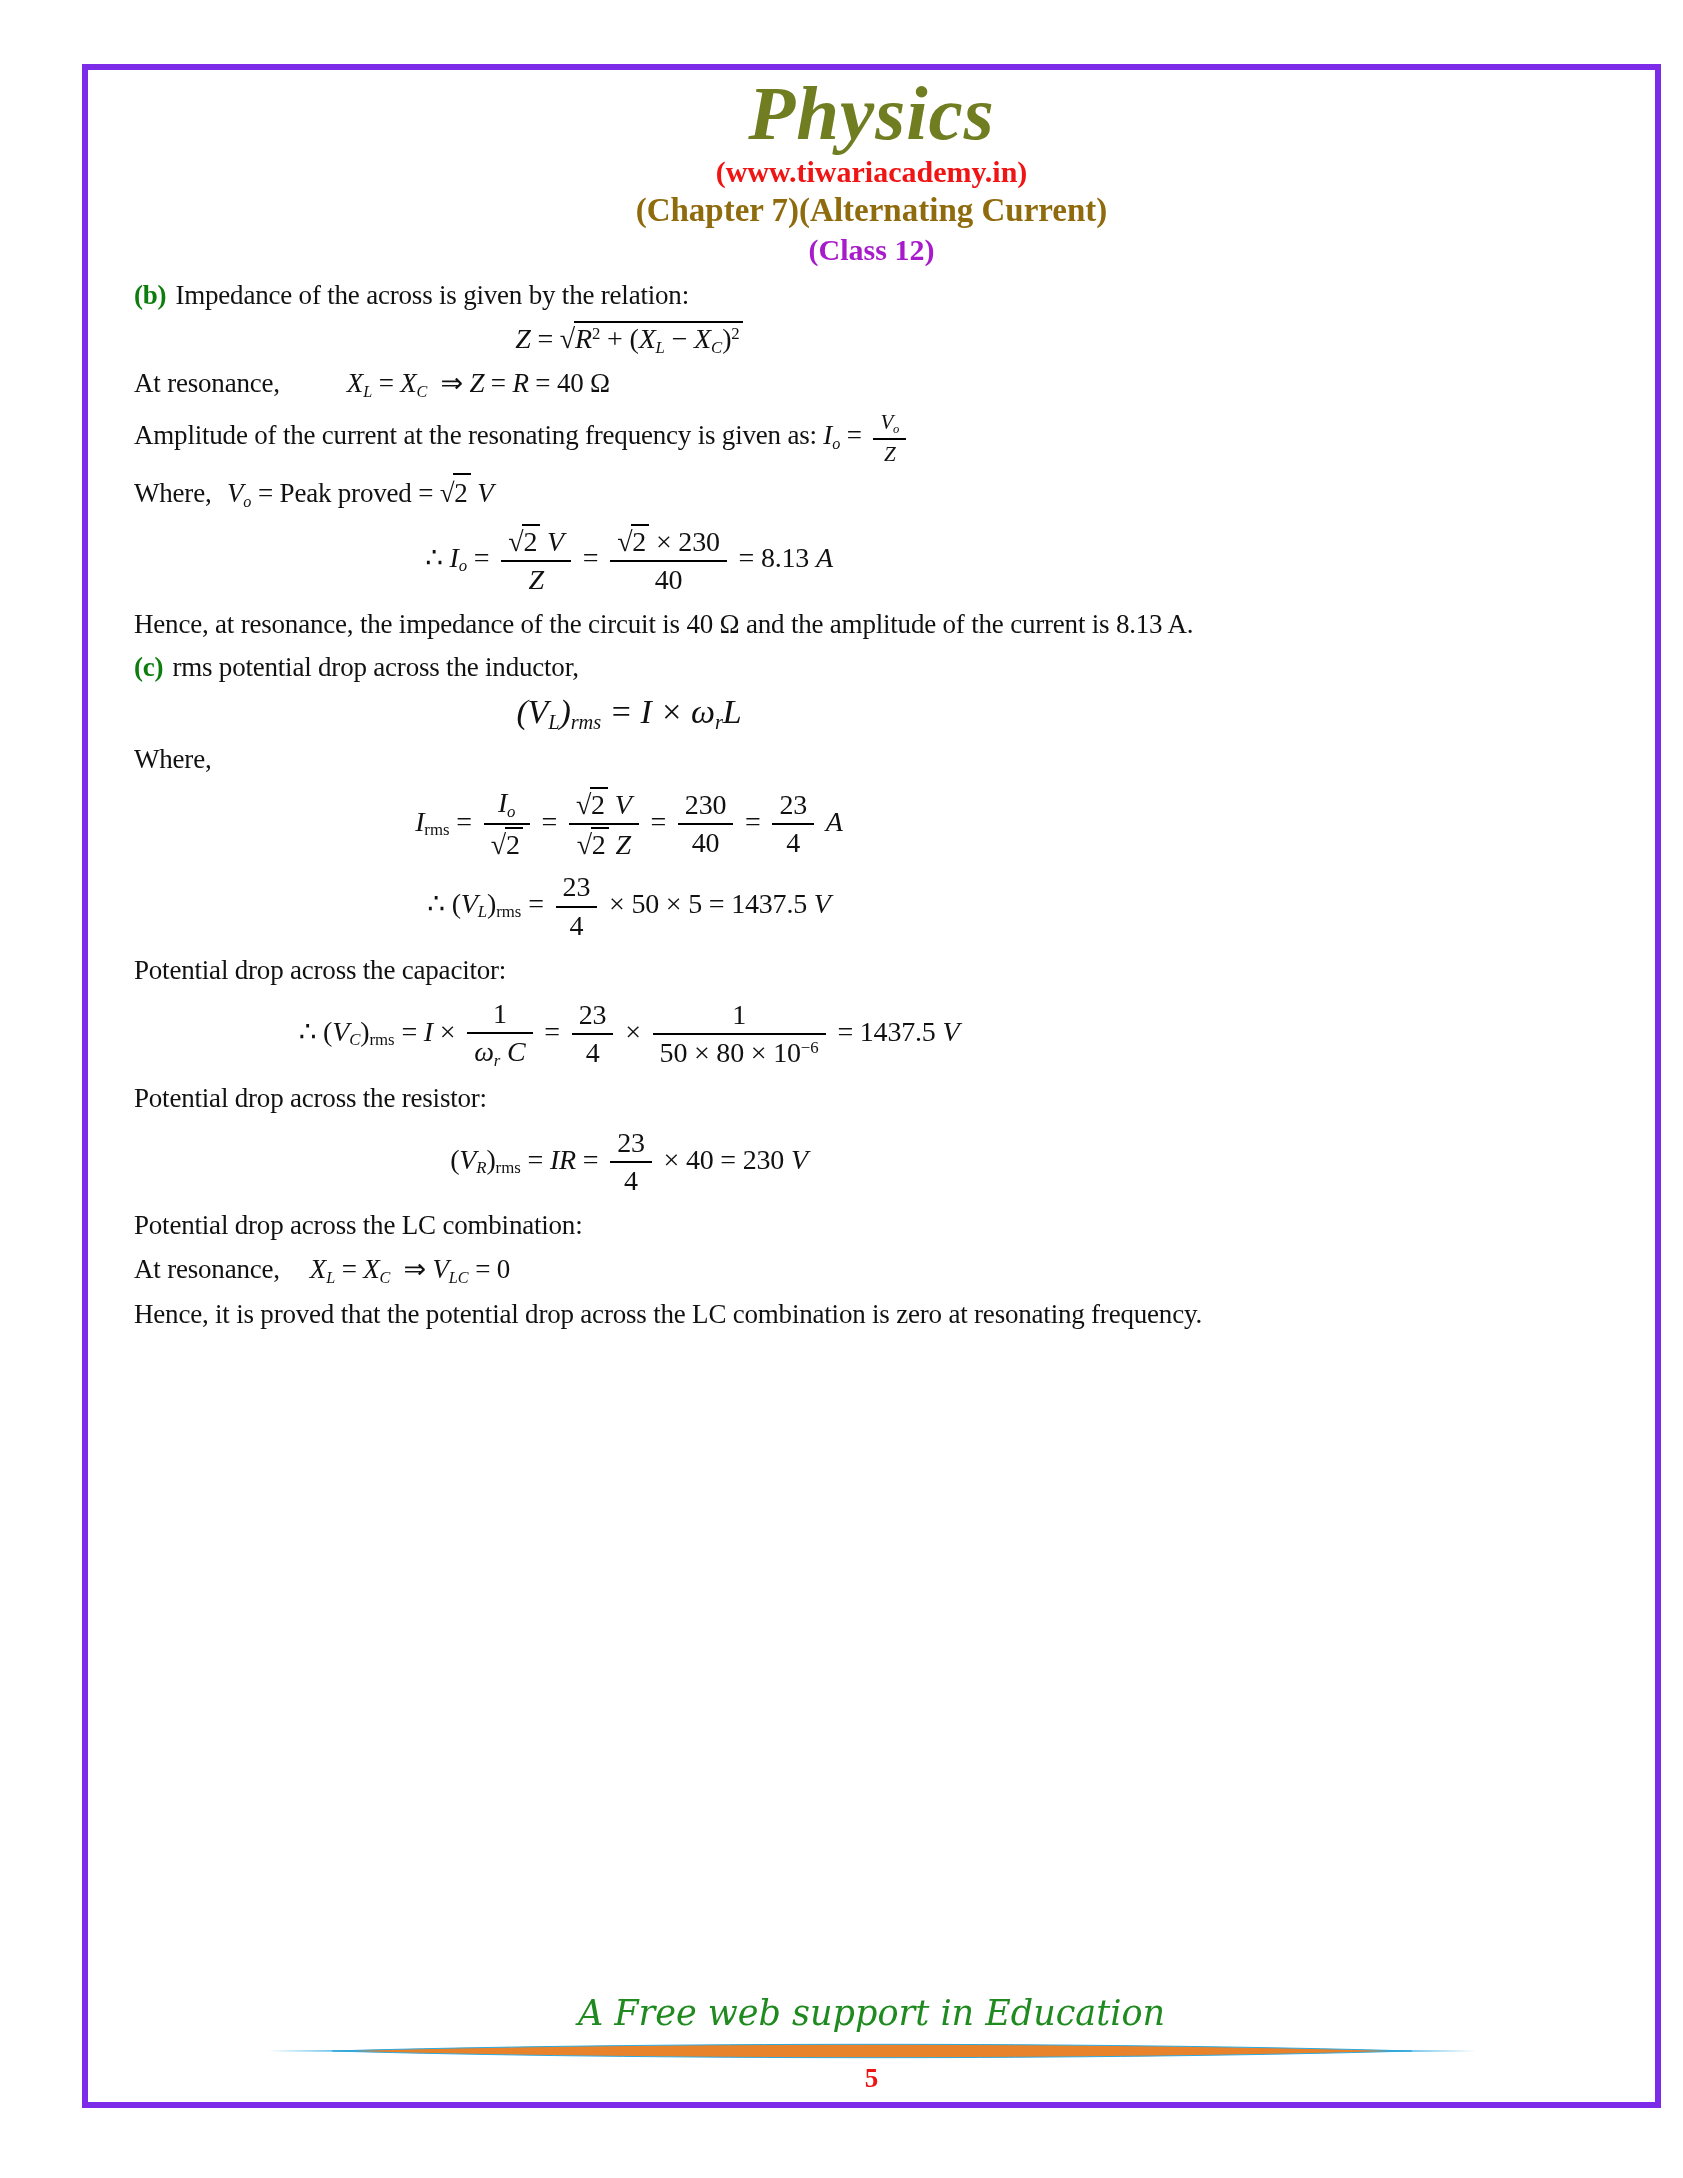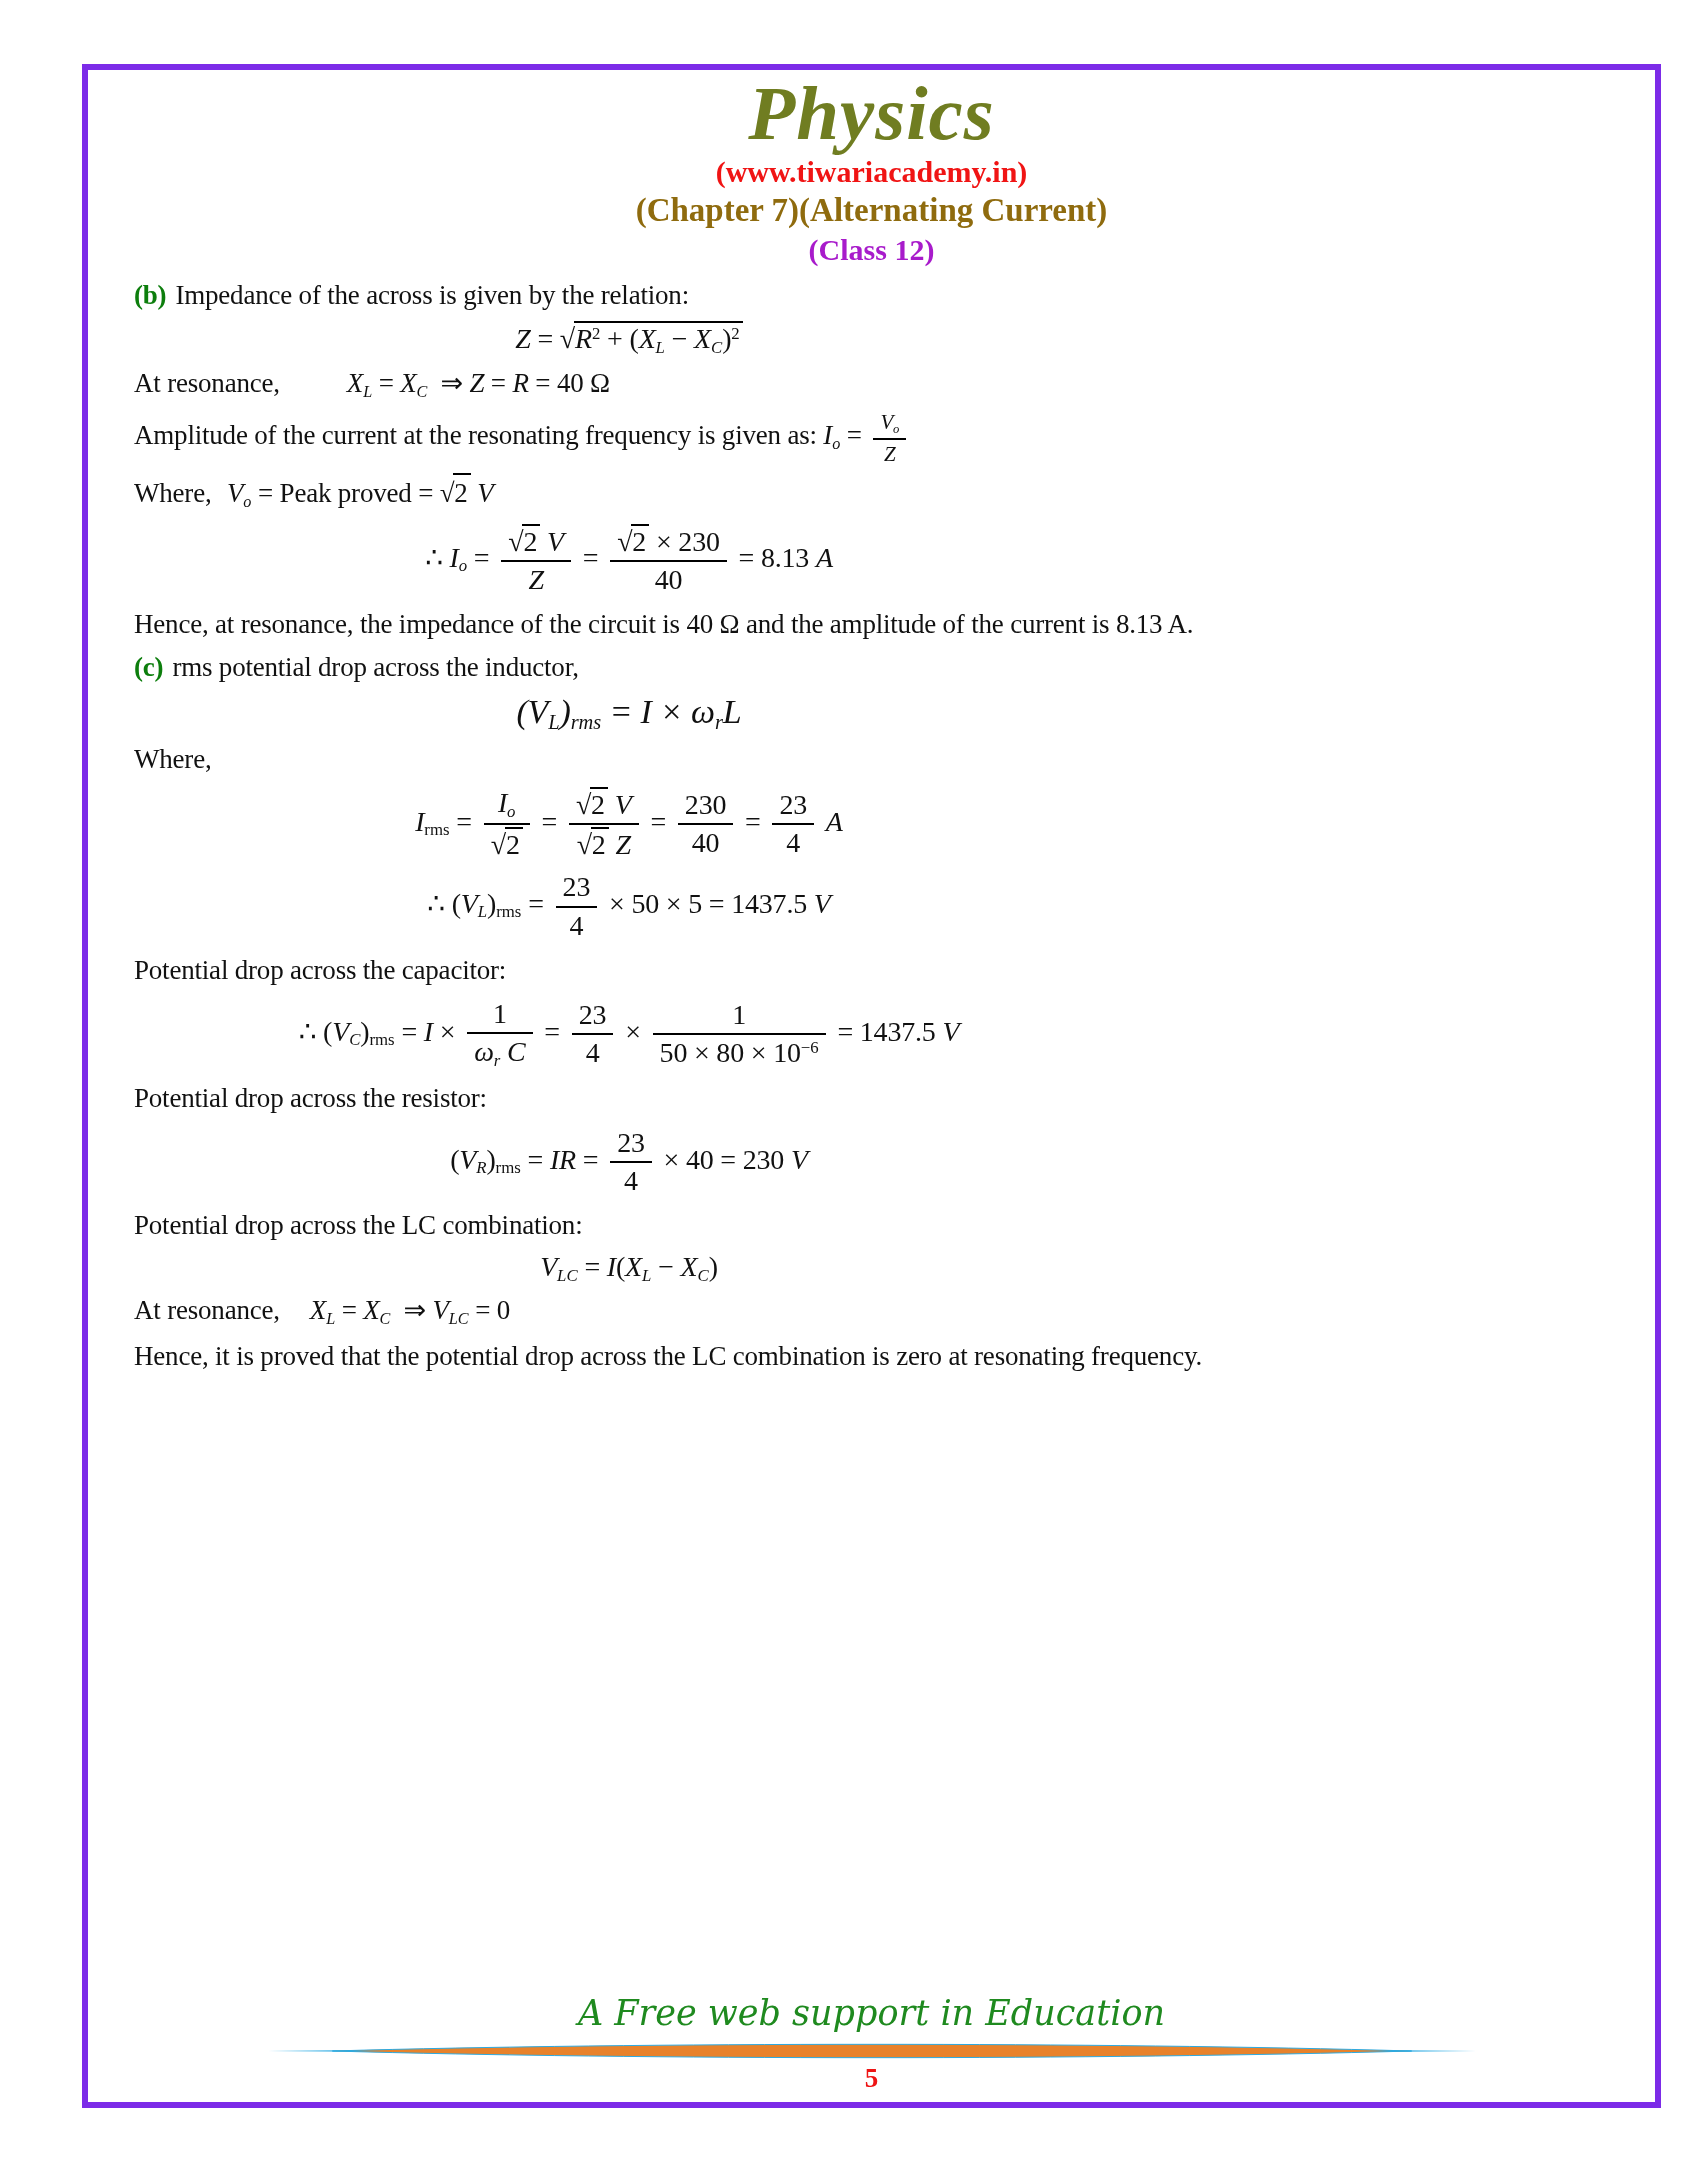--- a/index.html
+++ b/index.html
@@ -110,21 +110,20 @@
       <p class="para">Potential drop across the capacitor:</p>
 
       <span class="eq"><span class="mt">∴ (</span><span class="mv">V</span><span class="msub mv">C</span><span class="mt">)</span><span class="msub">rms</span><span class="mt"> = </span><span class="mv">I</span><span class="mt"> × </span><span class="frac"><span class="num"><span class="mt">1</span></span><span class="den"><span class="mv">ω</span><span class="msub mv">r</span><span class="mt">&nbsp;</span><span class="mv">C</span></span></span><span class="mt"> = </span><span class="frac"><span class="num"><span class="mt">23</span></span><span class="den"><span class="mt">4</span></span></span><span class="mt"> × </span><span class="frac"><span class="num"><span class="mt">1</span></span><span class="den"><span class="mt">50 × 80 × 10</span><span class="msup">−6</span></span></span><span class="mt"> = 1437.5 </span><span class="mv">V</span></span>
 
       <p class="para">Potential drop across the resistor:</p>
 
       <span class="eq"><span class="mt">(</span><span class="mv">V</span><span class="msub mv">R</span><span class="mt">)</span><span class="msub">rms</span><span class="mt"> = </span><span class="mv">IR</span><span class="mt"> = </span><span class="frac"><span class="num"><span class="mt">23</span></span><span class="den"><span class="mt">4</span></span></span><span class="mt"> × 40 = 230 </span><span class="mv">V</span></span>
 
       <p class="para">Potential drop across the LC combination:</p>
 
-      <span class="eq eq-tight"><span class="mv">V</span><span class="msub mv">LC</span><span class="mt"> = </span><span class="mv">I</span><span class="mt">(</span><span class="mv">X</span><span class="msub mv">L</span><span class="mt"> − </span><span class="mv">X</span><span class="msub mv">C</span><span class="mt">)</span></span>
 
       <p class="para">
         <span>At resonance,</span><span class="ieq tab-small"><span class="mv">X</span><span class="msub mv">L</span><span class="mt"> = </span><span class="mv">X</span><span class="msub mv">C</span><span class="mt">&nbsp;&nbsp;⇒ </span><span class="mv">V</span><span class="msub mv">LC</span><span class="mt"> = 0</span></span>
       </p>
 
       <p class="para">Hence, it is proved that the potential drop across the LC combination is zero at resonating frequency.</p>
 
     </div>
 
     <div class="footer">

